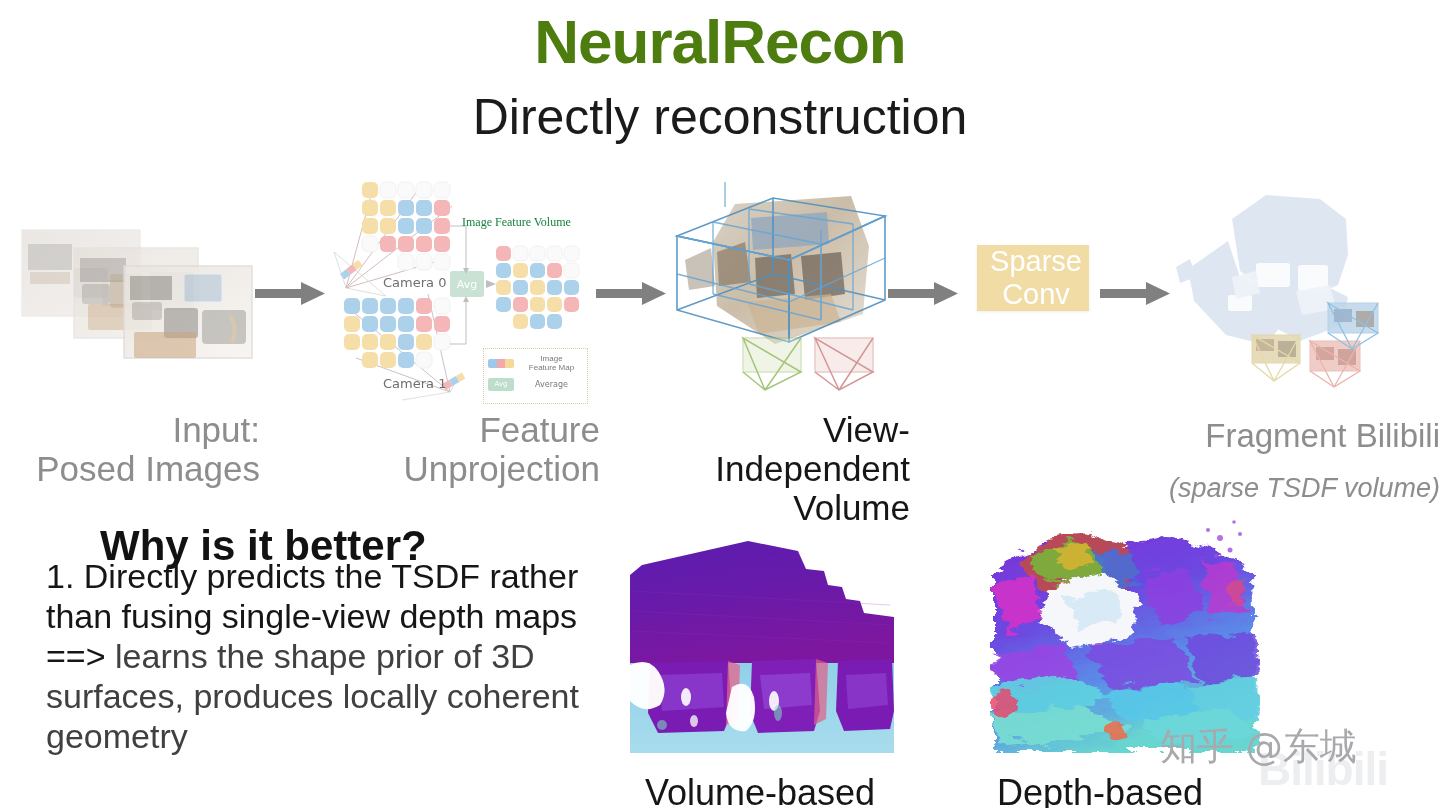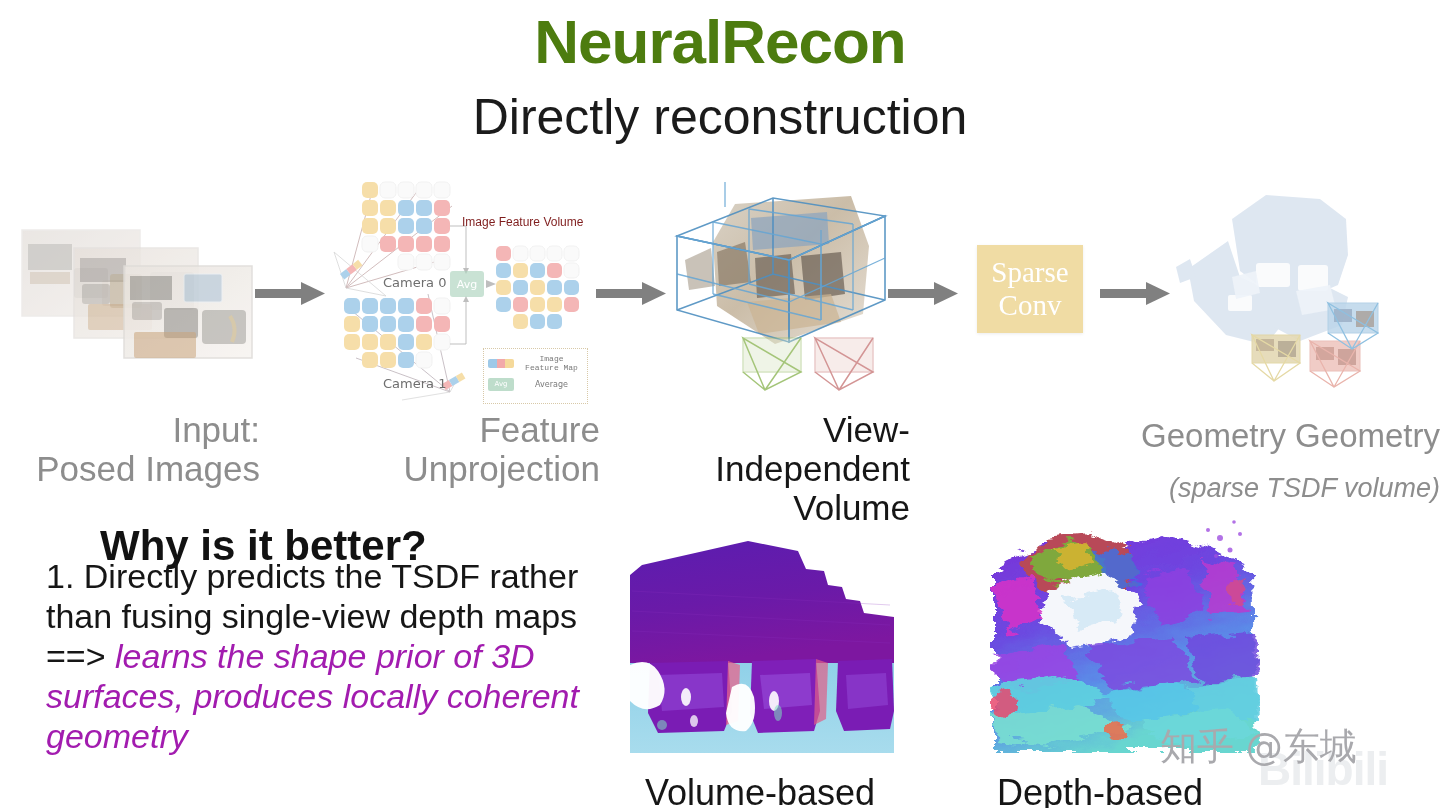--- a/index.html
+++ b/index.html
@@ -46,48 +46,48 @@
 
   #label-input { left: 20px; top: 410px; width: 240px; font-size: 35px; }
   #label-feature { left: 330px; top: 410px; width: 270px; font-size: 35px; }
   #label-volume { left: 640px; top: 410px; width: 270px; font-size: 35px; }
   #label-fragment { left: 1140px; top: 418px; width: 300px; font-size: 33px; }
   #label-fragment .l2 { font-style: italic; font-size: 27px; margin-top: 18px; }
 
   
   #sparse-conv {
     left: 977px; top: 245px;
-    width: 106px; height: 88px;
+    width: 106px; height: 66px;
     background: #f0dca4;
     display: flex; flex-direction: column;
     align-items: center; justify-content: center;
     color: #ffffff;
     font-size: 29px;
     line-height: 1.15;
-    font-family: Liberation Serif, serif;
+    font-family: Liberation Sans, sans-serif;
     box-shadow: 0 1px 3px rgba(0,0,0,.08);
+    padding-left: 6px;
   }
 
   
   #why-title {
     left: 100px; top: 498px;
     font-size: 42px; font-weight: 700;
     color: #121212;
     font-family: "Liberation Sans", sans-serif;
     margin-top: 24px;
   }
   #why-body {
     left: 46px; top: 556px; width: 560px;
     font-size: 34px; line-height: 1.18;
     color: #161616;
     font-family: "Liberation Sans", sans-serif;
   }
   #why-body .accent {
-    color: #a21caf;
-    font-style: italic;
+    color: #404040;
   }
 
   
   .cmp-label {
     font-size: 36px;
     color: #161616;
     text-align: center;
     font-family: "Liberation Sans", sans-serif;
   }
   #label-volume-based { left: 600px; top: 772px; width: 320px; }
@@ -294,32 +294,32 @@
         <rect x="51" y="51" width="15" height="15" rx="5" fill="#f5d99a"></rect>
         <rect x="68" y="51" width="15" height="15" rx="5" fill="#f2a9a9"></rect>
         <rect x="17" y="68" width="15" height="15" rx="5" fill="#f5d99a"></rect>
         <rect x="34" y="68" width="15" height="15" rx="5" fill="#9ec9e8"></rect>
         <rect x="51" y="68" width="15" height="15" rx="5" fill="#9ec9e8"></rect>
       </g>
     </g>
   </svg>
 </div>
 
-<div class="abs" style="left:462px; top:215px; font-size:12px; color:#7f1d1d; font-family:Liberation Sans, sans-serif;">Image Feature Volume</div>
+<div class="abs" style="left:462px; top:215px; font-size:12px; color:#15803d; font-family:Liberation Serif, serif;">Image Feature Volume</div>
 <div class="abs" style="left:383px; top:275px; font-size:13px; color:#6e6e6e; font-family:'DejaVu Sans', sans-serif;">Camera 0</div>
 <div class="abs" style="left:383px; top:376px; font-size:13px; color:#6e6e6e; font-family:'DejaVu Sans', sans-serif;">Camera 1</div>
 
 <div class="abs dotted-box" style="left:483px; top:348px; width:95px; height:48px; padding:3px 4px;">
   <div style="display:flex; align-items:center; gap:6px; height:22px;">
     <span style="display:inline-flex; width:26px; height:9px; border-radius:2px; overflow:hidden;">
       <i style="flex:1;background:#9ec9e8;"></i>
         <i style="flex:1;background:#f2a9a9;"></i>
         <i style="flex:1;background:#f5d99a;"></i>
     </span>
-    <span style="font-size:8px; line-height:1.15; color:#7a7a7a; text-align:center; flex:1; font-family:Liberation Mono, monospace;">
+    <span style="font-size:8px; line-height:1.15; color:#7a7a7a; text-align:center; flex:1; font-family:Liberation Sans, sans-serif;">
       <span>Image</span><br>
       <span>Feature Map</span>
     </span>
   </div>
   <div style="display:flex; align-items:center; gap:6px; height:20px;">
     <span style="display:inline-flex; align-items:center; justify-content:center; width:26px; height:13px; border-radius:2px; background:#9ccbb0; opacity:.65; color:#fff; font-size:7px; font-family:'DejaVu Sans', sans-serif;">Avg</span>
     <span style="font-size:8px; color:#7a7a7a; text-align:center; flex:1; font-family:'DejaVu Sans', sans-serif;">Average</span>
   </div>
 </div>
 
@@ -458,21 +458,21 @@
 </div>
 <div class="abs stage-label gray" id="label-feature">
   <span class="l1">Feature</span>
   <span class="l2">Unprojection</span>
 </div>
 <div class="abs stage-label black" id="label-volume">
   <span class="l1">View-Independent</span>
   <span class="l2">Volume</span>
 </div>
 <div class="abs stage-label gray" id="label-fragment">
-  <span class="l1">Geometry Geometry</span>
+  <span class="l1">Fragment Bilibili</span>
   <span class="l2">(sparse TSDF volume)</span>
 </div>
 
 <div class="abs" id="why-title">Why is it better?</div>
 <div class="abs" id="why-body">
   <span>1.</span>
   <span>Directly predicts the TSDF rather than fusing single-view depth maps</span><br>
   <span>==&gt;</span>
   <span class="accent">learns the shape prior of 3D surfaces, produces locally coherent geometry</span>
 </div>

